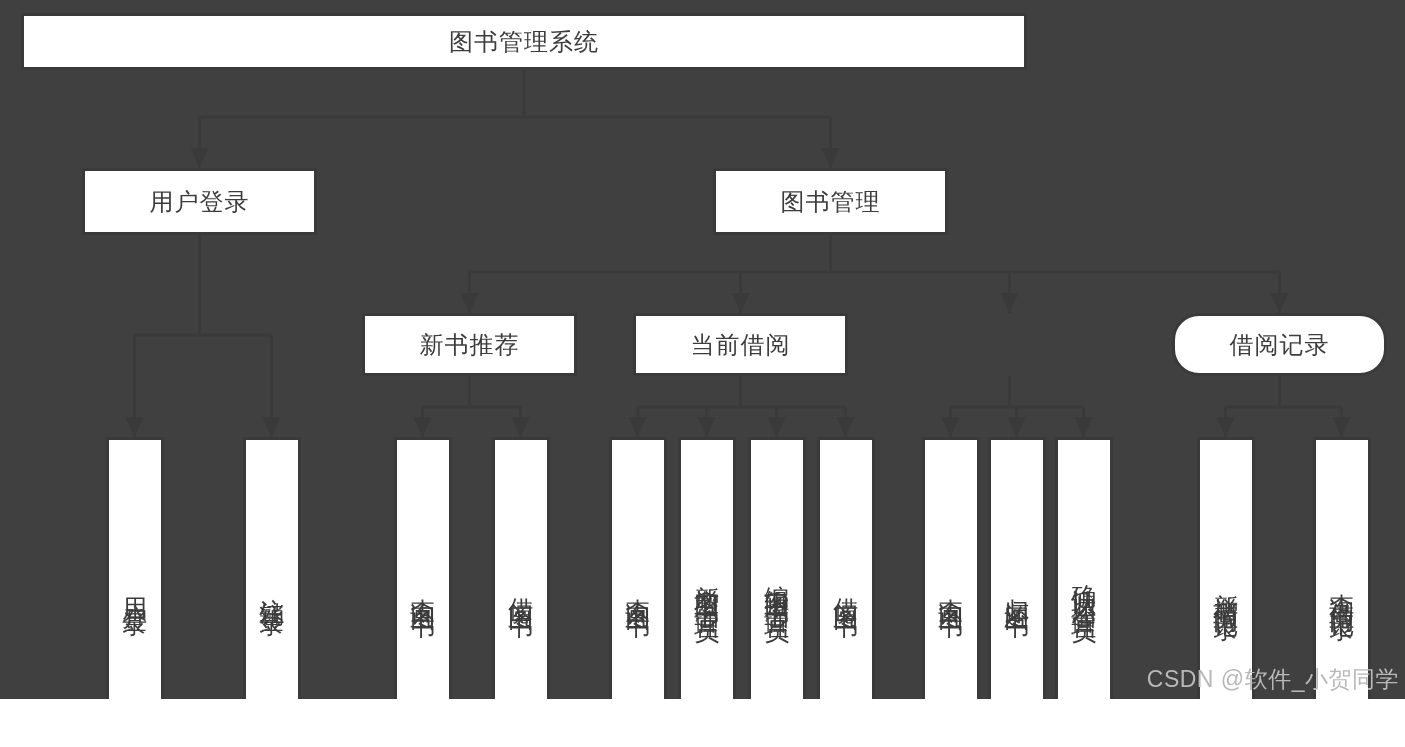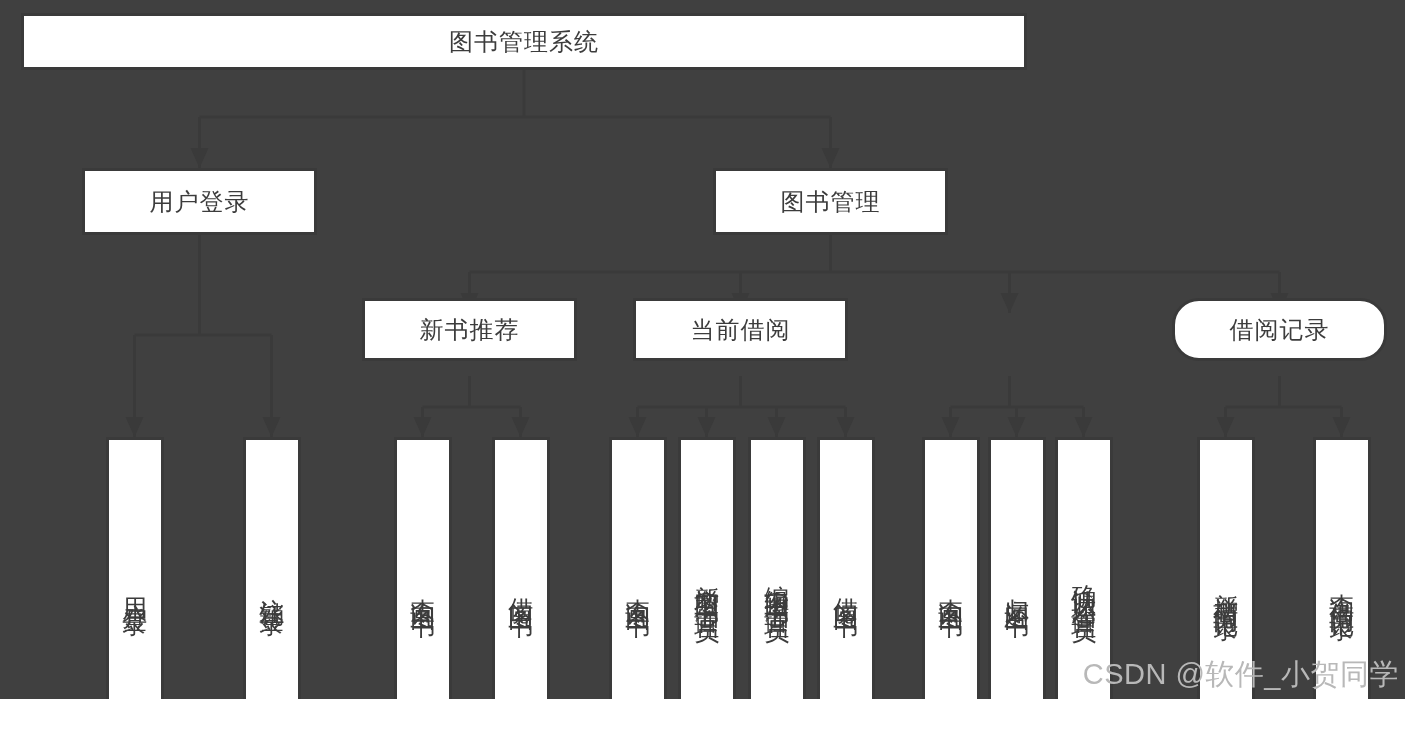--- a/index.html
+++ b/index.html
@@ -38,26 +38,26 @@
     text-orientation: mixed;
     font-size: 25px;
     letter-spacing: 5px;
     line-height: 1.1;
     width: 58px;
     height: 301px;
     top: 437px;
   }
   .root-box  { left: 21px;  top: 13px;  width: 1006px; height: 57px; }
   .l2-box    { top: 168px; width: 235px; height: 67px; }
-  .l3-box    { top: 298px; width: 215px; height: 63px; }
+  .l3-box    { top: 313px; width: 215px; height: 63px; }
   .watermark {
     position: absolute;
     right: 6px;
     bottom: 4px;
-    font-size: 29px;
+    font-size: 23px;
     color: #b8b8b8;
     letter-spacing: 0.5px;
     z-index: 5;
     white-space: nowrap;
   }
 </style>
 </head>
 <body>
 
 <div class="stage">

